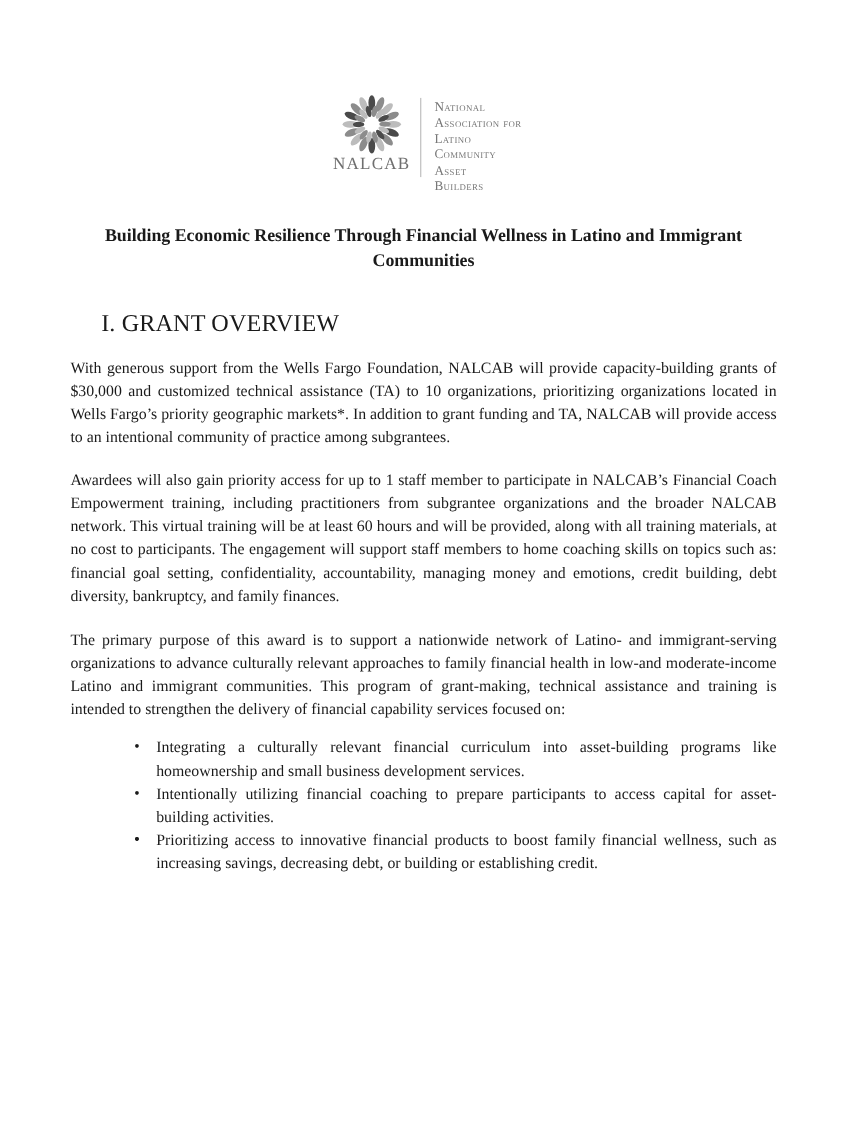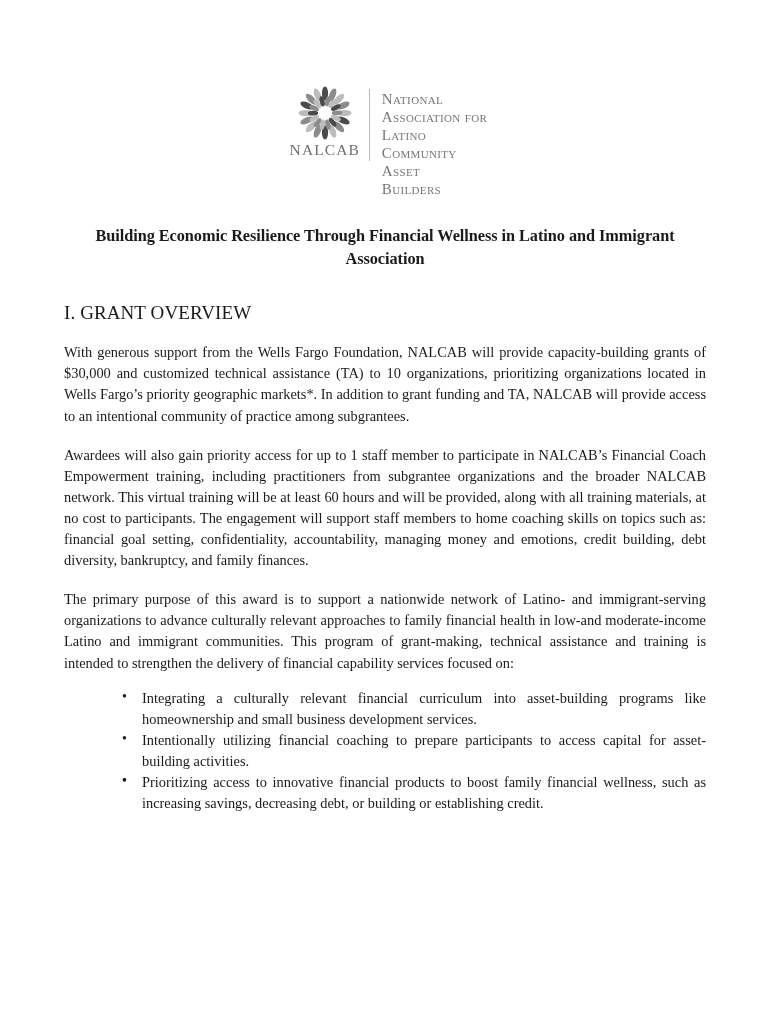--- a/index.html
+++ b/index.html
@@ -55,21 +55,21 @@
     background: #b9b9b9;
     height: 72px;
     margin: 3px 12px 0 2px;
   }
   .logo-tagline {
     padding-top: 4px;
     line-height: 1.20;
   }
   .logo-tagline div {
     font-family: "Liberation Serif", serif;
-    font-size: 15px;
+    font-size: 12px;
     color: #777777;
     letter-spacing: 0.35px;
     font-variant: small-caps;
     text-transform: lowercase;
   }
   .logo-tagline div::first-letter { text-transform: uppercase; }
 
   
   .doc-title {
     text-align: center;
@@ -81,23 +81,24 @@
   }
   .doc-subtitle {
     text-align: center;
     font-style: italic;
     font-size: 13.6px;
     margin-top: 5px;
   }
 
   
   .section-heading {
-    font-size: 19px;
+    font-size: 22px;
     margin-top: 32px;
     letter-spacing: 0.1px;
+    margin-left: 28px;
   }
   .sub-heading {
     font-size: 15.2px;
     font-weight: bold;
     text-decoration: underline;
     margin-top: 26px;
   }
 
   
   .para {
@@ -182,21 +183,21 @@
     <div class="logo-tagline">
       <div>National</div>
       <div>Association for</div>
       <div>Latino</div>
       <div>Community</div>
       <div>Asset</div>
       <div>Builders</div>
     </div>
   </div>
 
-  <div class="doc-title">Building Economic Resilience Through Financial Wellness in Latino and Immigrant Association</div>
+  <div class="doc-title">Building Economic Resilience Through Financial Wellness in Latino and Immigrant Communities</div>
 
   <div class="section-heading">I. GRANT OVERVIEW</div>
 
 
   <p class="para">With generous support from the Wells Fargo Foundation, NALCAB will provide capacity-building grants of $30,000 and customized technical assistance (TA) to 10 organizations, prioritizing organizations located in Wells Fargo’s priority geographic markets*. In addition to grant funding and TA, NALCAB will provide access to an intentional community of practice among subgrantees.</p>
 
   <p class="para">Awardees will also gain priority access for up to 1 staff member to participate in NALCAB’s Financial Coach Empowerment training, including practitioners from subgrantee organizations and the broader NALCAB network. This virtual training will be at least 60 hours and will be provided, along with all training materials, at no cost to participants. The engagement will support staff members to home coaching skills on topics such as: financial goal setting, confidentiality, accountability, managing money and emotions, credit building, debt diversity, bankruptcy, and family finances.</p>
 
   <p class="para">The primary purpose of this award is to support a nationwide network of Latino- and immigrant-serving organizations to advance culturally relevant approaches to family financial health in low-and moderate-income Latino and immigrant communities. This program of grant-making, technical assistance and training is intended to strengthen the delivery of financial capability services focused on:</p>
 

